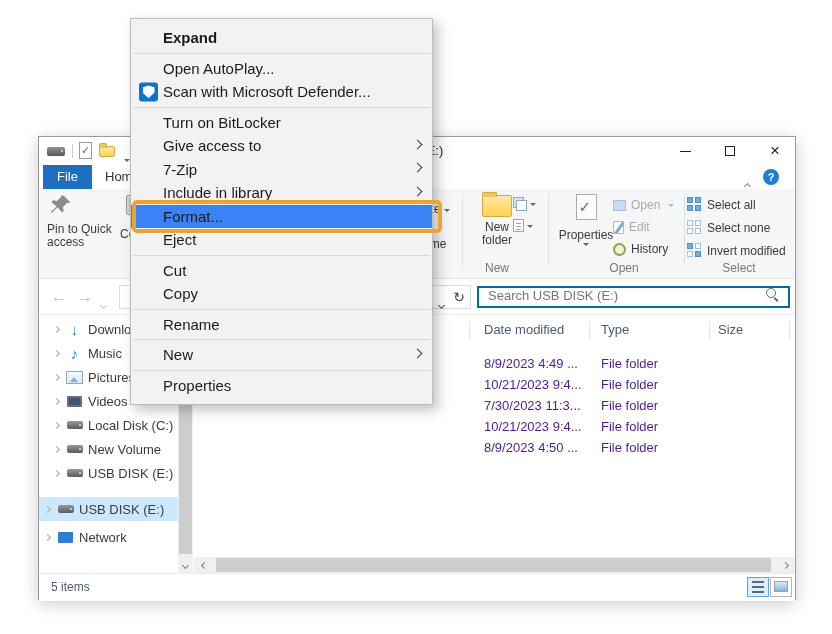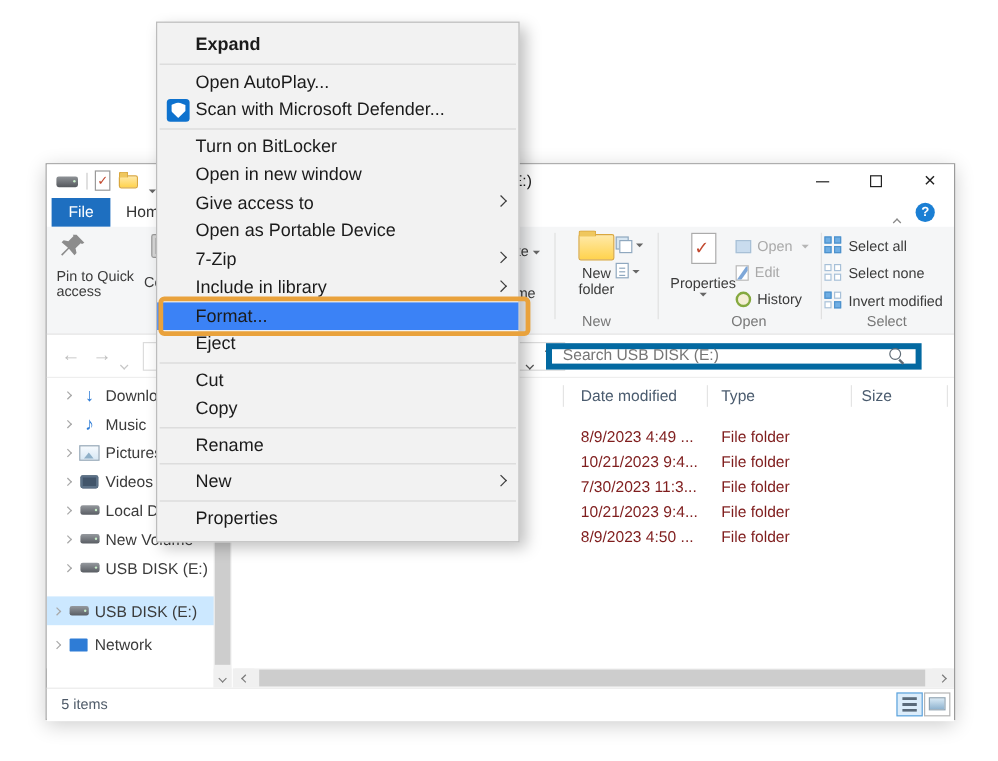--- a/index.html
+++ b/index.html
@@ -100,22 +100,22 @@
   .sg.inv i:nth-child(2), .sg.inv i:nth-child(3) { background:#fff; border-color:#a7c0d8; }
 
   
   .navbar { position:absolute; left:0; top:142px; right:0; height:36px; background:#fff; border-bottom:1px solid #eee; }
   .nav-ic { position:absolute; top:0; height:36px; line-height:36px; font-size:16px; color:#bdbdbd; }
   .back { left:12px; } .fwd { left:38px; }
   .nav-chev { position:absolute; left:62px; top:15px; color:#c7c7c7; }
   .addrbar { position:absolute; left:80px; top:6px; width:352px; height:24px; border:1px solid #dcdcdc; background:#fff; }
   .addr-chev { position:absolute; right:26px; top:8px; color:#555; }
   .addr-refresh { position:absolute; right:5px; top:0; height:22px; line-height:22px; font-size:14px; color:#444; }
-  .searchbox { position:absolute; left:416px; top:7px; width:313px; height:22px; border:5px solid #0369a1;
-               background:#fff; display:flex; align-items:flex-end; }
+  .searchbox { position:absolute; left:438px; top:7px; width:313px; height:22px; border:2px solid #0369a1;
+               background:#fff; display:flex; align-items:flex-start; }
   .search-input { flex:1; border:none; outline:none; font-size:13px; color:#333; padding:0 6px 0 9px;
                   background:transparent; font-family:inherit; }
   .search-input::placeholder { color:#767676; opacity:1; }
   .mag { width:13px; height:13px; position:relative; margin-right:9px; flex:none; }
   .mag::before { content:""; position:absolute; left:0; top:0; width:8px; height:8px; border:1.5px solid #5f6b76; border-radius:50%; }
   .mag::after { content:""; position:absolute; left:8.5px; top:8.5px; width:5px; height:1.5px; background:#5f6b76;
                 transform:rotate(45deg); transform-origin:0 0; }
 
   
   .main { position:absolute; left:0; top:178px; right:0; height:242px; background:#fff; }
@@ -138,21 +138,21 @@
   .ic-drive::after { content:""; position:absolute; right:2px; top:7px; width:2px; height:2px; border-radius:50%; background:#c8f0c8; }
   .ic-network::before { content:""; width:15px; height:11px; background:#2e7cd6; border-radius:1px; }
 
   .filearea { position:absolute; left:154px; top:0; width:604px; height:242px; }
   .fl-head { position:absolute; left:0; top:4px; right:0; height:22px; }
   .h { position:absolute; top:0; line-height:22px; font-size:13px; color:#4a5b6e; white-space:nowrap; }
   .h-date { left:291px; } .h-type { left:408px; } .h-size { left:525px; }
   .hd { position:absolute; top:2px; width:1px; height:18px; background:#e4e4e4; }
   .hd1 { left:276px; } .hd2 { left:396px; } .hd3 { left:516px; } .hd4 { left:596px; }
   .fl-rows { position:absolute; left:0; top:38px; right:0; }
-  .row { height:21px; position:relative; font-size:13px; color:#7f1d1d; }
+  .row { height:21px; position:relative; font-size:13px; color:#4c1d95; }
   .c-date { position:absolute; left:291px; width:112px; white-space:nowrap; overflow:hidden; line-height:21px; }
   .c-type { position:absolute; left:408px; line-height:21px; }
   .c-size { position:absolute; left:516px; width:74px; text-align:right; line-height:21px; }
 
   
   .vscroll { position:absolute; left:139px; top:178px; width:15px; height:258px; background:#f0f0f0; }
   .vthumb { position:absolute; left:1px; right:1px; top:3px; height:236px; background:#cdcdcd; }
   .vbtn { position:absolute; left:0; right:0; bottom:0; height:16px; background:#f0f0f0; color:#7a7a7a;
           display:flex; align-items:center; justify-content:center; }
   .hscroll { position:absolute; left:155px; top:420px; right:0; height:16px; background:#f0f0f0; }
@@ -486,48 +486,32 @@
 
       <div class="mi-wrap">
         <div class="mi">
 
           <span class="mi-label">Turn on BitLocker</span>
 
         </div>
 
       </div>
 
-      <div class="mi-wrap">
-        <div class="mi">
-
-          <span class="mi-label">Open in new window</span>
-
-        </div>
-
-      </div>
 
 
       <div class="mi-wrap">
         <div class="mi">
 
           <span class="mi-label">Give access to</span>
           <i class="mi-sub"></i>
 
         </div>
 
       </div>
 
-      <div class="mi-wrap">
-        <div class="mi">
-
-          <span class="mi-label">Open as Portable Device</span>
-
-        </div>
-
-      </div>
 
       <div class="mi-wrap">
         <div class="mi">
 
           <span class="mi-label">7-Zip</span>
           <i class="mi-sub"></i>
 
         </div>
 
       </div>

